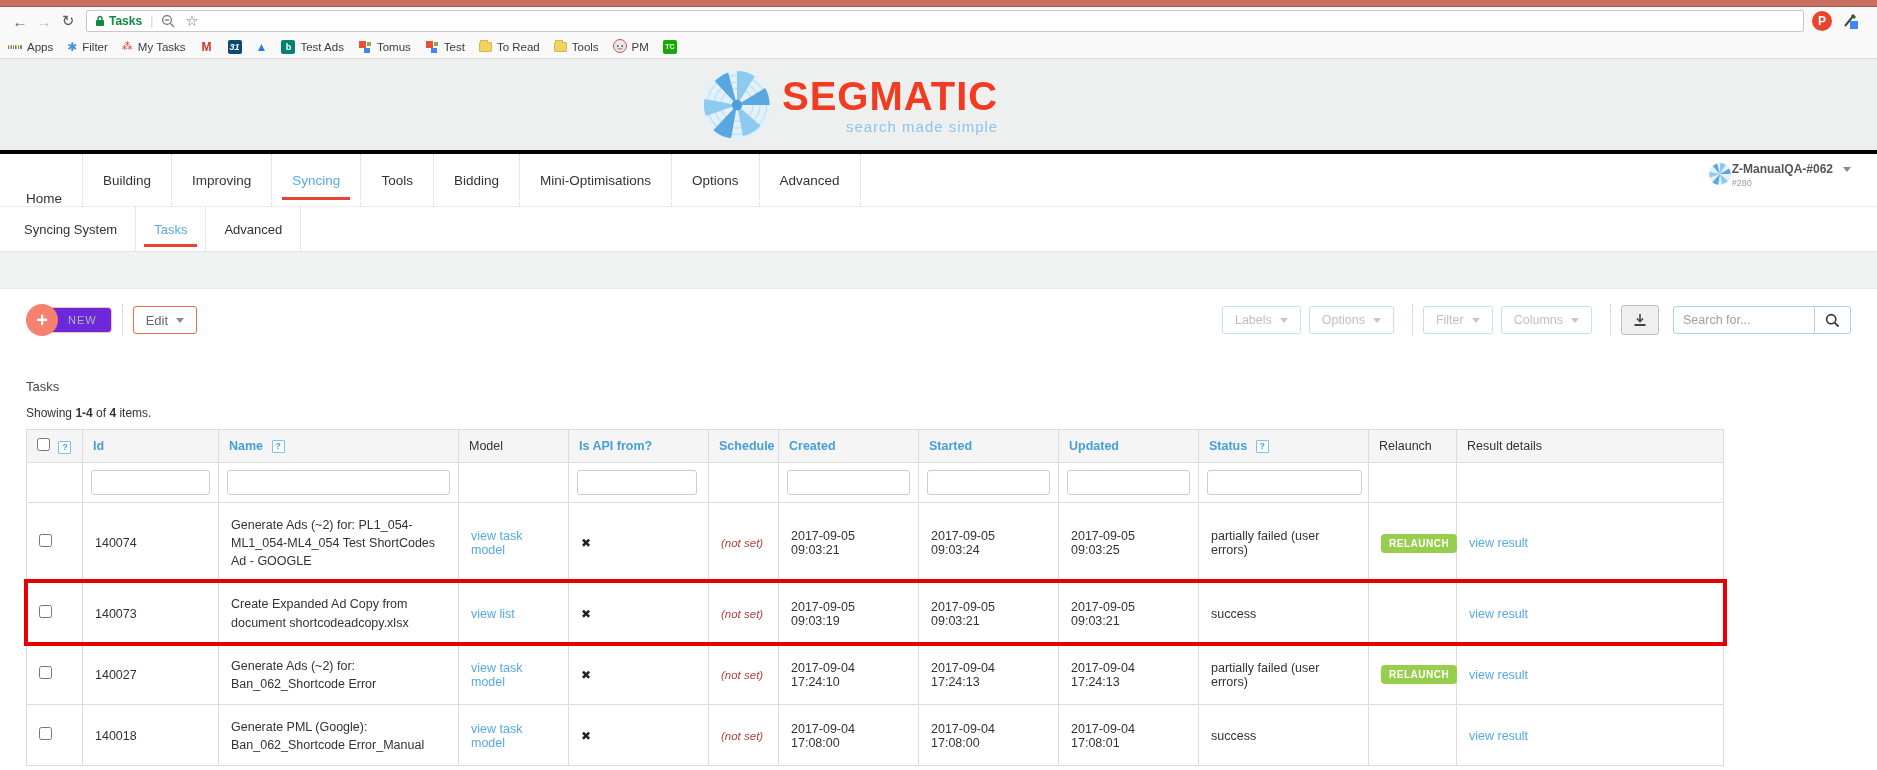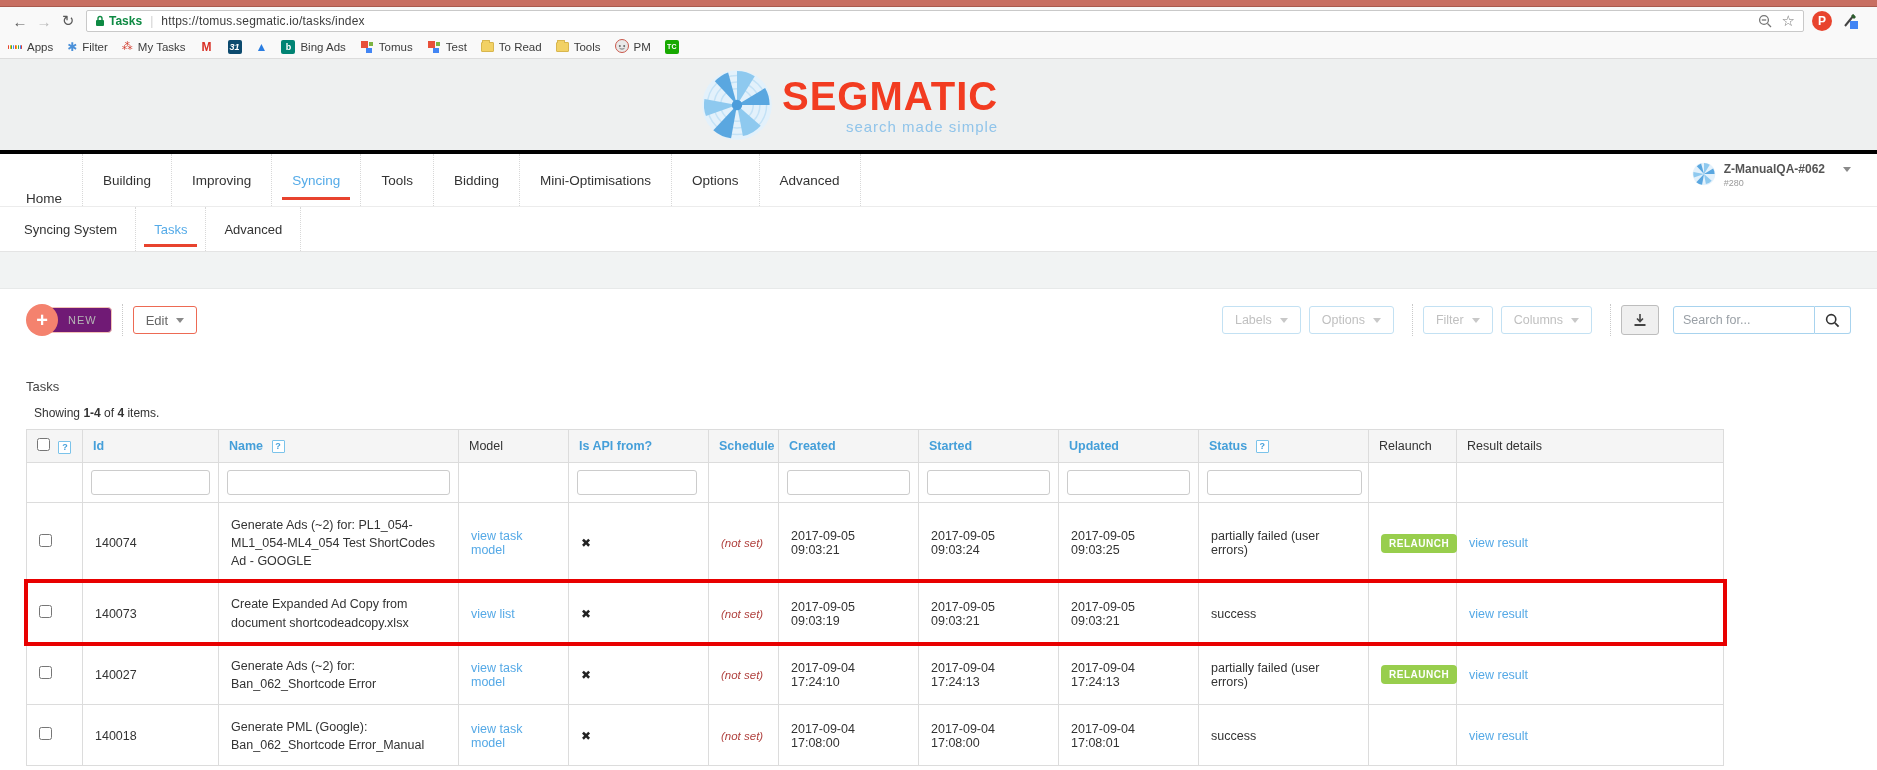--- a/index.html
+++ b/index.html
@@ -36,21 +36,21 @@
   .logo-tag { font-size:15px; color:#90c4ea; letter-spacing:1px; text-align:right; margin-top:2px; }
   .logo svg { margin-right:8px; }
 
   
   .mainnav { height:53px; background:#fff; border-bottom:1px solid #ececec; display:flex; align-items:stretch; padding:0 6px; position:relative; }
   .tab { display:flex; align-items:center; padding:0 20px; font-size:13.5px; color:#333;
     border-right:1px dotted #d8d8d8; cursor:pointer; position:relative; }
   .tab:first-child { border-left:1px dotted #d8d8d8; border-left:none;align-items:flex-end; }
   .tab.active { color:#55abe8; }
   .tab.active::after { content:""; position:absolute; left:10px; right:10px; bottom:6px; height:3px; background:#e8432e; }
-  .usermenu { position:absolute; right:26px; top:8px; display:flex; align-items:flex-start; gap:8px; cursor:pointer; }
+  .usermenu { position:absolute; right:26px; top:8px; display:flex; align-items:flex-start; cursor:pointer; }
   .uname { font-size:12px; color:#555; font-weight:bold; }
   .uid { font-size:9px; color:#9a9a9a; margin-top:2px; }
   .caret { width:0; height:0; border-left:4px solid transparent; border-right:4px solid transparent; border-top:5px solid #8a8a8a; display:inline-block; }
   .usermenu .caret { margin-top:5px; margin-left:10px; }
 
   
   .subnav { height:45px; background:#fff; border-bottom:1px solid #e4e4e4; display:flex; padding:0 6px; }
   .subtab { display:flex; align-items:center; padding:0 18px; font-size:13px; color:#333;
     border-right:1px dotted #d8d8d8; cursor:pointer; position:relative; }
   .subtab.active { color:#55abe8; }
@@ -58,39 +58,39 @@
   .grayband { height:37px; background:#f1f3f3; border-bottom:1px solid #e7e9e9; }
 
   
   .actionbar { height:62px; display:flex; align-items:center; padding:0 26px; justify-content:space-between; }
   .ag { display:flex; align-items:center; }
   .dotsep { width:1px; height:32px; border-left:1px dotted #c9c9c9; margin:0 10px; }
   .newbtn { position:relative; display:flex; align-items:center; cursor:pointer; }
   .newcircle { width:32px; height:32px; border-radius:50%; background:#f4826e; color:#fff; display:flex;
     align-items:center; justify-content:center; font-size:20px; font-weight:bold; z-index:2; }
   .newpill { height:26px; margin-left:-13px; padding:0 14px 0 22px; border:1px solid #f3c3b6; border-radius:4px;
-    background:#701a75; color:#b5b5b5; font-size:11px; letter-spacing:1px; display:flex; align-items:center; }
+    background:#6d28d9; color:#b5b5b5; font-size:11px; letter-spacing:1px; display:flex; align-items:center; }
   .editbtn { height:28px; padding:0 12px; background:#fff; border:1px solid #ed6a54; border-radius:3px;
     color:#666; font-size:13px; display:flex; align-items:center; gap:8px; cursor:pointer; }
   .bluebtn { height:28px; padding:0 12px; background:#fff; border:1px solid #c3e1f3; border-radius:3px;
     color:#c0c0c0; font-size:12.5px; display:flex; align-items:center; gap:8px; cursor:default; margin-right:8px; }
   .bluebtn .caret { border-top-color:#c8c8c8; }
   .dlbtn { width:38px; height:30px; background:#efefef; border:1px solid #bdbdbd; border-radius:3px;
     display:flex; align-items:center; justify-content:center; cursor:pointer; margin-right:14px; }
   .searchwrap { display:flex; align-items:center; }
   .searchinput { width:142px; height:28px; border:1px solid #a8d3ee; border-radius:3px 0 0 3px; padding:0 9px;
     font-size:12.5px; color:#555; outline:none; }
   .searchinput::placeholder { color:#9aa0a6; }
   .searchbtn { width:36px; height:28px; background:#fff; border:1px solid #a8d3ee; border-left:none;
     border-radius:0 3px 3px 0; display:flex; align-items:center; justify-content:center; cursor:pointer; }
 
   
   .content { padding:28px 0 0 26px; }
   .ctitle { font-size:13px; color:#444; margin-bottom:12px; }
-  .csummary { font-size:12px; color:#333; margin-bottom:9px;margin-left:8px; }
+  .csummary { font-size:12px; color:#333; margin-bottom:9px; }
   .csummary b { font-weight:bold; }
   table.grid { border-collapse:collapse; table-layout:fixed; width:1697px; background:#fff; }
   table.grid th, table.grid td { border:1px solid #dcdcdc; text-align:left; vertical-align:middle; }
   table.grid th { background:#f5f5f5; font-size:12.5px; padding:8px 10px; color:#333; }
   th .hlink { color:#459fd9; text-decoration:none; font-weight:bold; cursor:pointer; }
   th.darkhead { font-weight:normal; }
   .help { display:inline-flex; width:13px; height:13px; border:1px solid #7bc3ea; color:#459fd9;
     font-size:9px; align-items:center; justify-content:center; margin-left:5px; vertical-align:1px;
     border-radius:1px; cursor:pointer; font-weight:bold; background:#fff; }
   tr.filters td { padding:7px 8px; background:#fff; }
@@ -116,21 +116,20 @@
   <div class="navbtn">↻</div>
   <div class="omnibox">
     <span class="secure">
       <svg width="10" height="12" viewBox="0 0 10 12">
           <rect x="1" y="5" width="8" height="6" rx="1" fill="#0e8a43"></rect>
           <path d="M3 5V3.5a2 2 0 014 0V5" stroke="#0e8a43" stroke-width="1.4" fill="none"></path>
         </svg>
       <span>Tasks</span>
     </span>
     <span class="omni-sep">|</span>
-    <span class="url">https://tomus.segmatic.io/tasks/index</span>
     <span class="omni-icons">
       <svg width="14" height="14" viewBox="0 0 14 14">
           <circle cx="6" cy="6" r="4.4" fill="none" stroke="#757575" stroke-width="1.3"></circle>
           <line x1="9.5" y1="9.5" x2="13" y2="13" stroke="#757575" stroke-width="1.3"></line>
           <line x1="3.8" y1="6" x2="8.2" y2="6" stroke="#757575" stroke-width="1.3"></line>
         </svg>
       <span style="font-size:15px;">☆</span>
     </span>
   </div>
   <div class="ext ext-p">P</div>
@@ -169,21 +168,21 @@
     <span class="fav" style="color:#d93025;font-size:12px;">M</span>
   </span>
   <span class="bm">
     <span class="fav" style="background:#0c4a6e;color:#fff;font-style:italic;">31</span>
   </span>
   <span class="bm">
     <span style="color:#2a7de1;font-size:12px;">▲</span>
   </span>
   <span class="bm">
     <span class="fav" style="background:#008373;color:#fff;">b</span>
-    <span>Bing Ads</span>
+    <span>Test Ads</span>
   </span>
   <span class="bm">
     <span class="fav" style="position:relative;">
         <svg width="12" height="12">
           <rect x="0" y="0" width="7" height="7" fill="#e8503a"></rect>
           <rect x="8" y="1" width="4" height="4" fill="#7cb342"></rect>
           <rect x="5" y="7" width="6" height="5" fill="#4285f4"></rect>
         </svg>
       </span>
     <span>Tomus</span>

